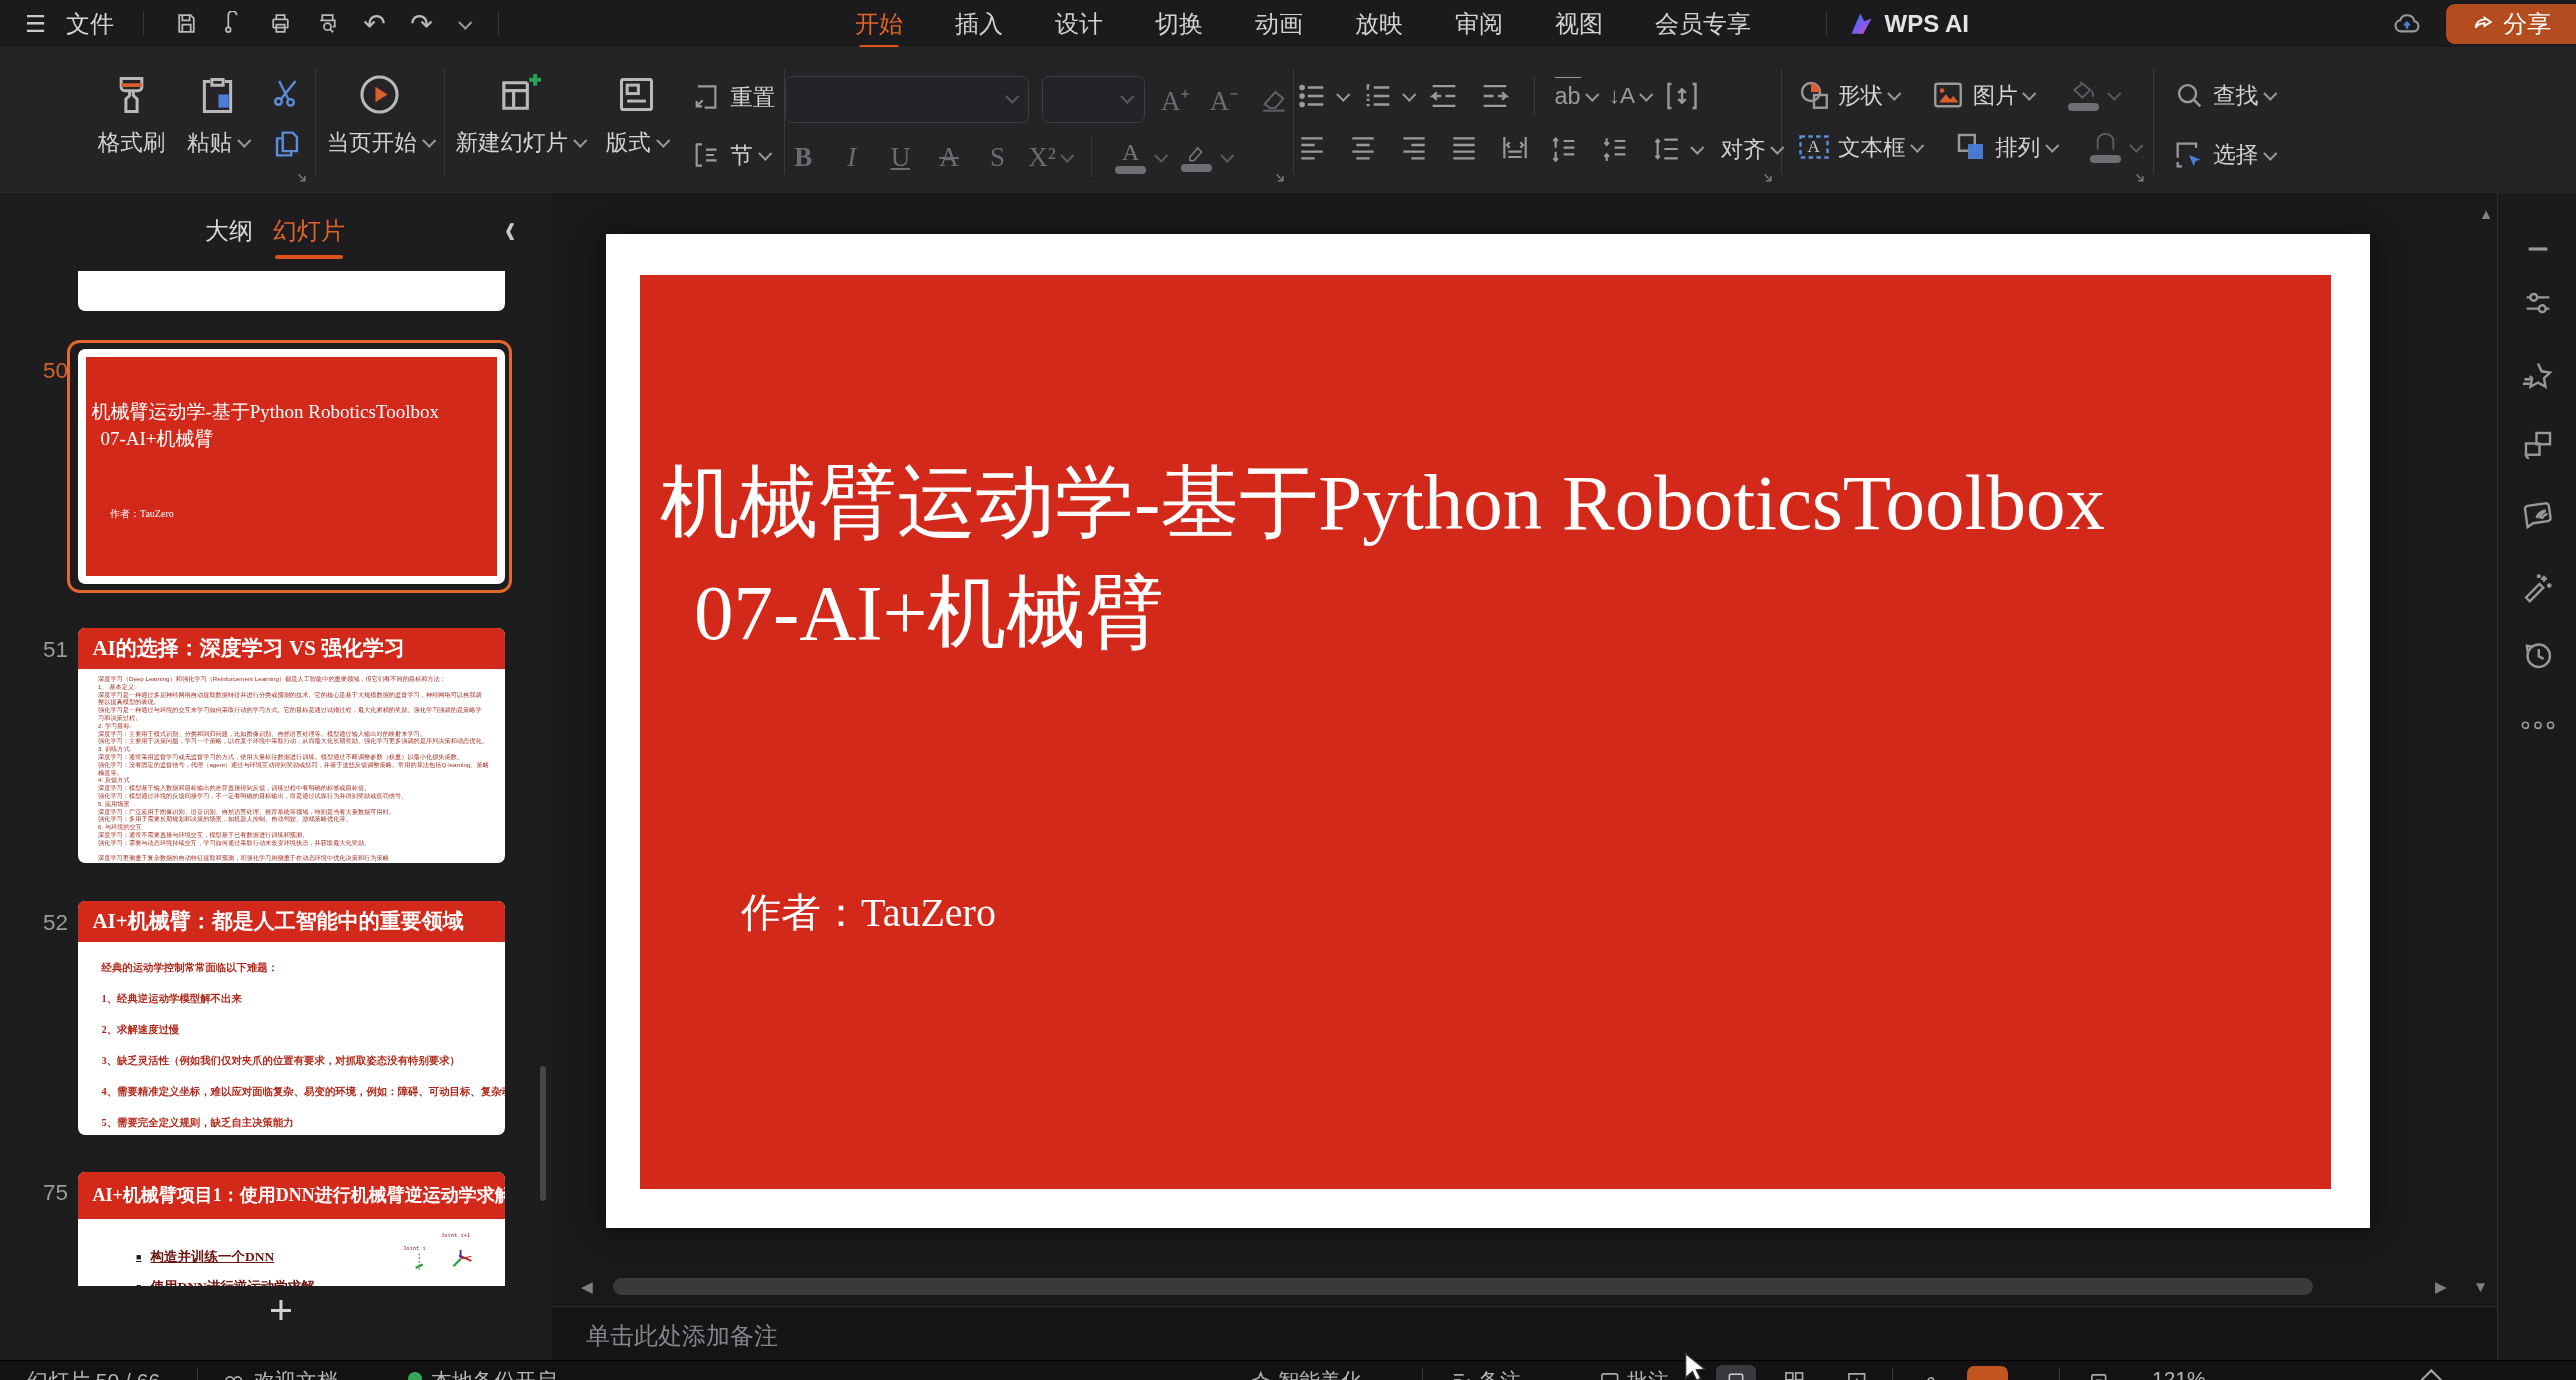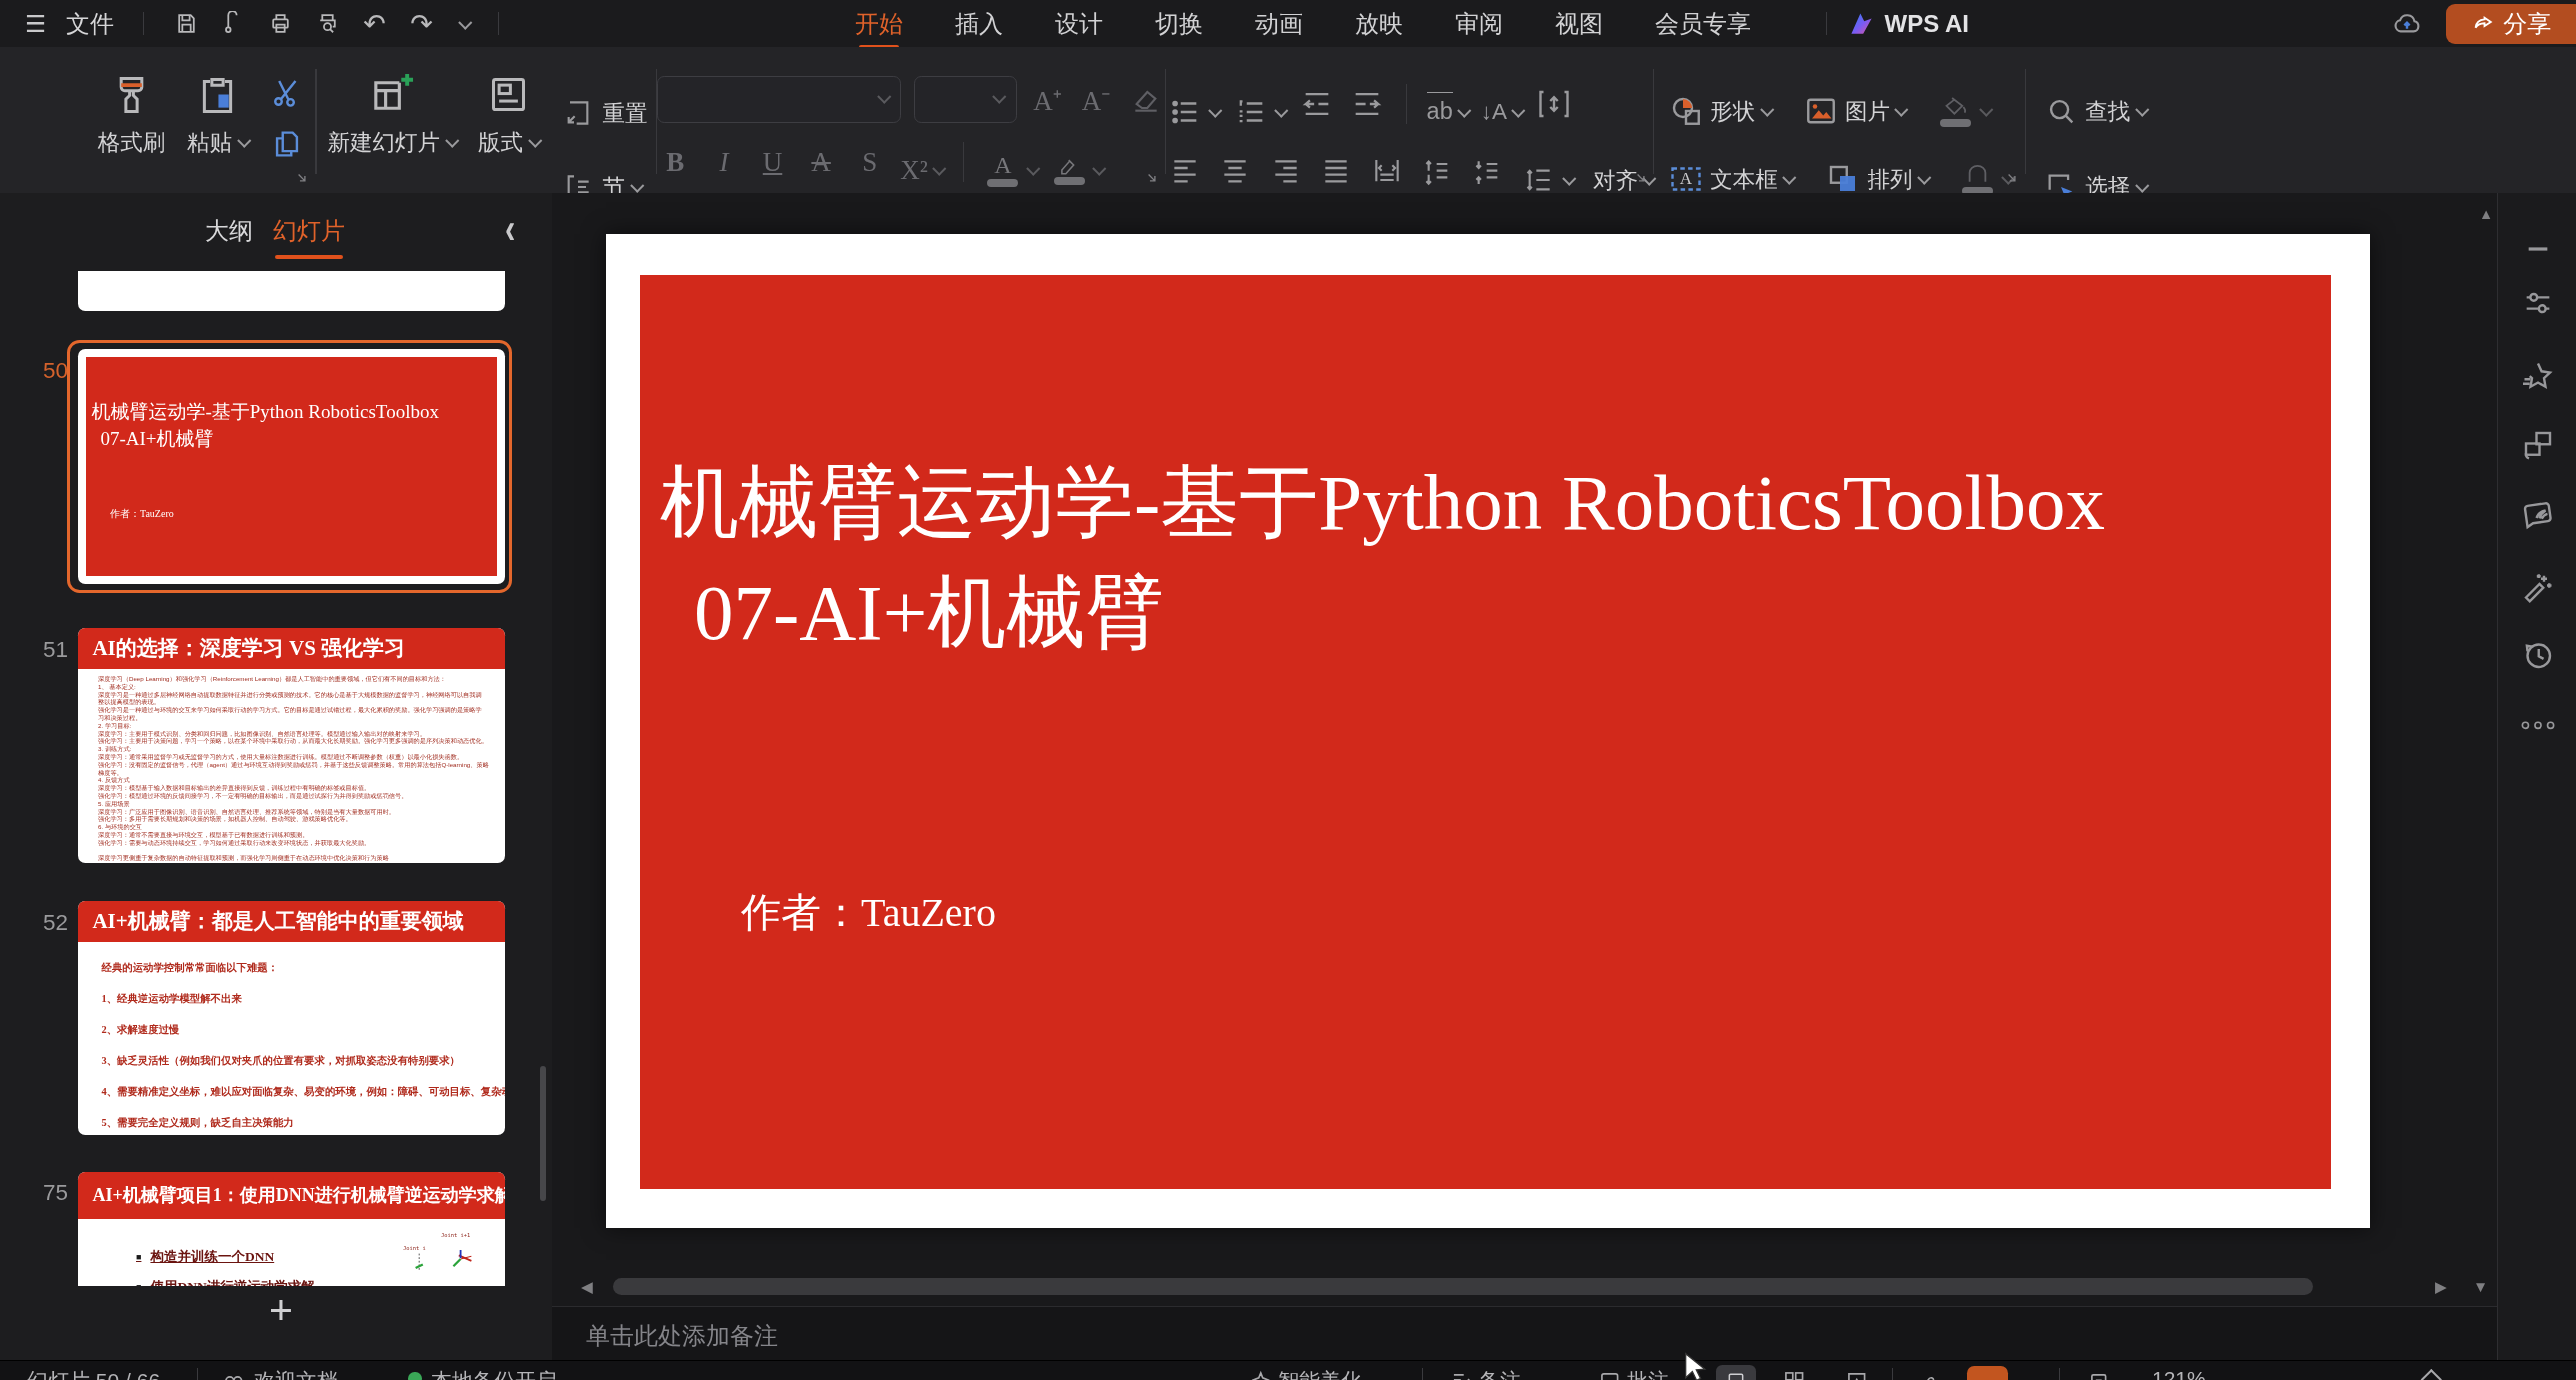--- a/index.html
+++ b/index.html
@@ -42,21 +42,21 @@
   .hrow{display:flex;align-items:center;gap:12.6px;}
   .ricon{width:38px;height:38px;display:flex;align-items:center;justify-content:center;color:#9a9a9d;flex:none;}
   .ricon.dis{color:#5f5f64}
   .txtbtn{font-size:27px;color:#6b6b70;font-family:"Liberation Serif",serif;width:36px;text-align:center;}
   .ddl{height:45px;background:#242428;border:1.4px solid #3d3d42;border-radius:7.2px;position:relative;}
   .ddl .chev{position:absolute;right:12.6px;top:16px;border-color:#5a5a5e;}
   .launcher{position:absolute;right:5.4px;bottom:7.2px;color:#808084;}
   .colorbar{width:31px;height:8px;border-radius:4.5px;background:#6f6f73;margin-top:1.8px;}
   .fontbtn{display:flex;flex-direction:column;align-items:center;line-height:1;margin:0 3.6px;}
   .fontbtn .a{font-size:24px;color:#77777b;font-family:"Liberation Serif",serif;}
-  .inlineb{display:flex;align-items:center;gap:5.4px;margin-top:16px;}
+  .inlineb{display:flex;align-items:center;gap:5.4px;}
   .shortsep{width:0.9px;height:40px;background:#39393d;margin:0 7.2px;}
   
   .sidebar{position:absolute;left:0;top:193px;width:552px;height:1167px;background:#1d1d1f;border-right:0.9px solid #2c2c2e;}
   .sb-header{position:absolute;left:0;top:0;width:100%;height:78px;}
   .sb-tab{position:absolute;top:21.6px;font-size:24px;color:#d8d8da;}
   .sb-tab.outline{left:205px;}
   .sb-tab.slides{left:273px;color:#e0622a;}
   .sb-tab.slides::after{content:"";position:absolute;left:1.8px;right:1.8px;bottom:-12.6px;height:4.5px;border-radius:2.7px;background:#e0511c;}
   .sb-collapse{position:absolute;left:505px;top:18px;font-size:31px;color:#c9c9cb;font-weight:bold;transform:scaleY(1.4);}
   .thumbs{position:absolute;left:0;top:78px;width:552px;height:1015px;overflow:hidden;}
@@ -247,20 +247,34 @@
         </span>
       </div>
       <span class="launcher">
         <svg width="14.4" height="14.4" viewBox="0 0 16 16" fill="none" stroke="currentColor" stroke-width="1.5">
             <path d="M4 4l7 7M11 5.5V11H5.5"></path>
           </svg>
       </span>
     </div>
     <div class="tsep"></div>
 
+    <div class="tgroup">
+      <div class="bigbtn">
+        <div class="iconbox">
+          <svg width="49" height="49" viewBox="0 0 24 24" fill="none">
+              <circle cx="12" cy="12" r="8.6" stroke="#b9b9bb" stroke-width="1.5"></circle>
+              <path d="M10 8.2l6 3.8-6 3.8z" fill="#d95f2b"></path>
+            </svg>
+        </div>
+        <span class="lbl">
+            <span>当页开始</span>
+            <span class="chev"></span>
+          </span>
+      </div>
+    </div>
     <div class="tsep"></div>
 
     <div class="tgroup">
       <div class="bigbtn">
         <div class="iconbox">
           <svg width="47" height="47" viewBox="0 0 24 24" fill="none" stroke="#b9b9bb" stroke-width="1.6">
               <path d="M16 6v13H4V6h12M4 10h12M9 10v9"></path>
               <path d="M17 4.5h6M20 1.5v6" stroke="#2aa158" stroke-width="2"></path>
             </svg>
         </div>

